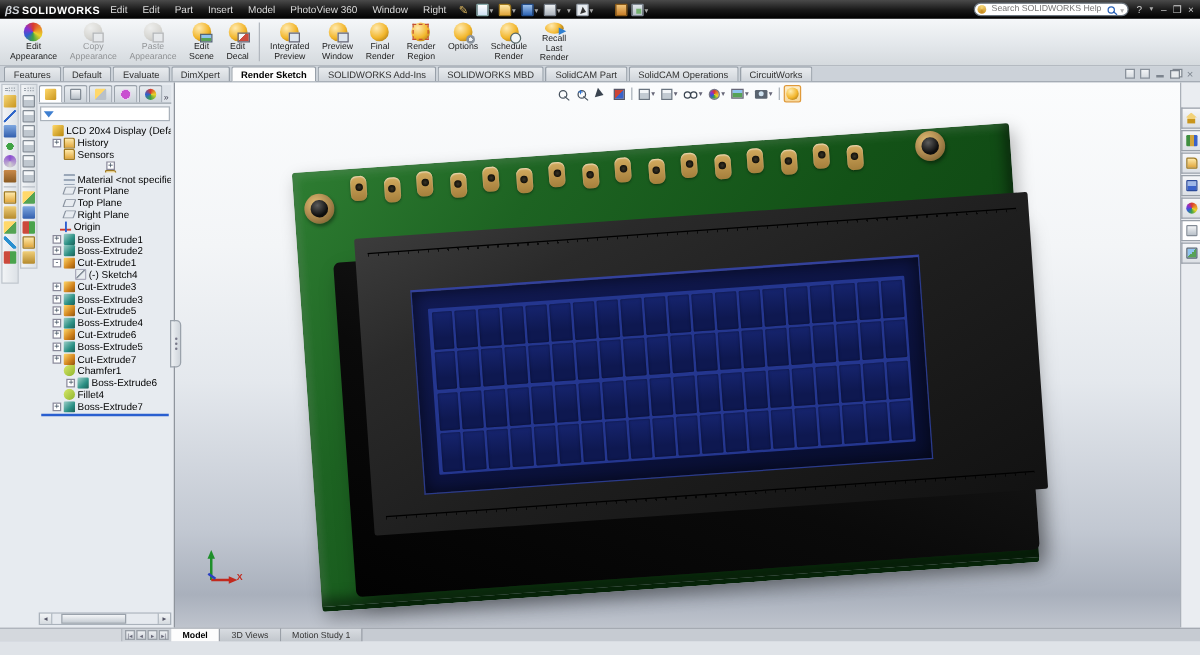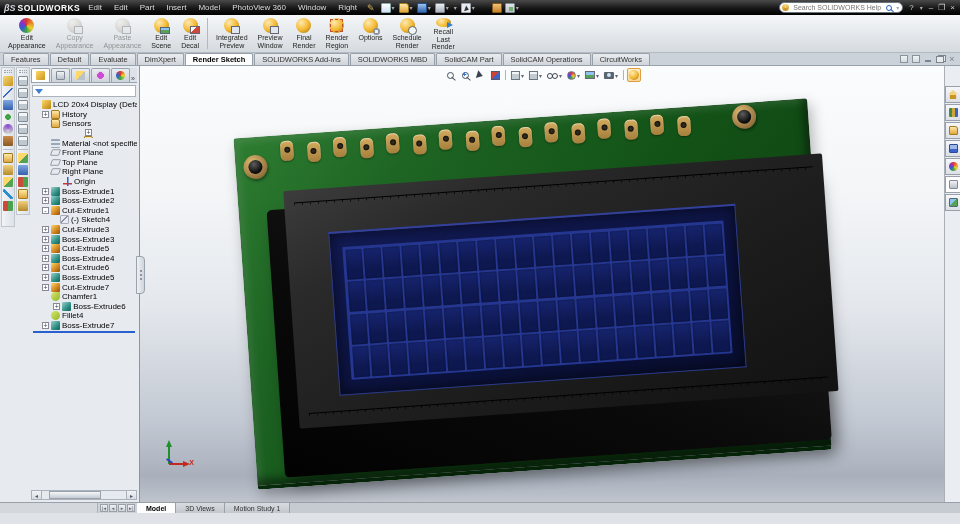--- a/index.html
+++ b/index.html
@@ -455,21 +455,21 @@
             <div class="trow" style="padding-left: 11px;">
               <span class="texp-sp"></span>
               <span class="ti ti-plane"></span>
               <span class="tlabel">Top Plane</span>
             </div>
             <div class="trow" style="padding-left: 11px;">
               <span class="texp-sp"></span>
               <span class="ti ti-plane"></span>
               <span class="tlabel">Right Plane</span>
             </div>
-            <div class="trow" style="padding-left: 23px;">
+            <div class="trow" style="padding-left: 8px;">
               <span class="texp-sp"></span>
               <span class="ti ti-origin"></span>
               <span class="tlabel">Origin</span>
             </div>
             <div class="trow" style="padding-left: 11px;">
               <span class="texp">+</span>
               <span class="ti ti-boss"></span>
               <span class="tlabel">Boss-Extrude1</span>
             </div>
             <div class="trow" style="padding-left: 11px;">

